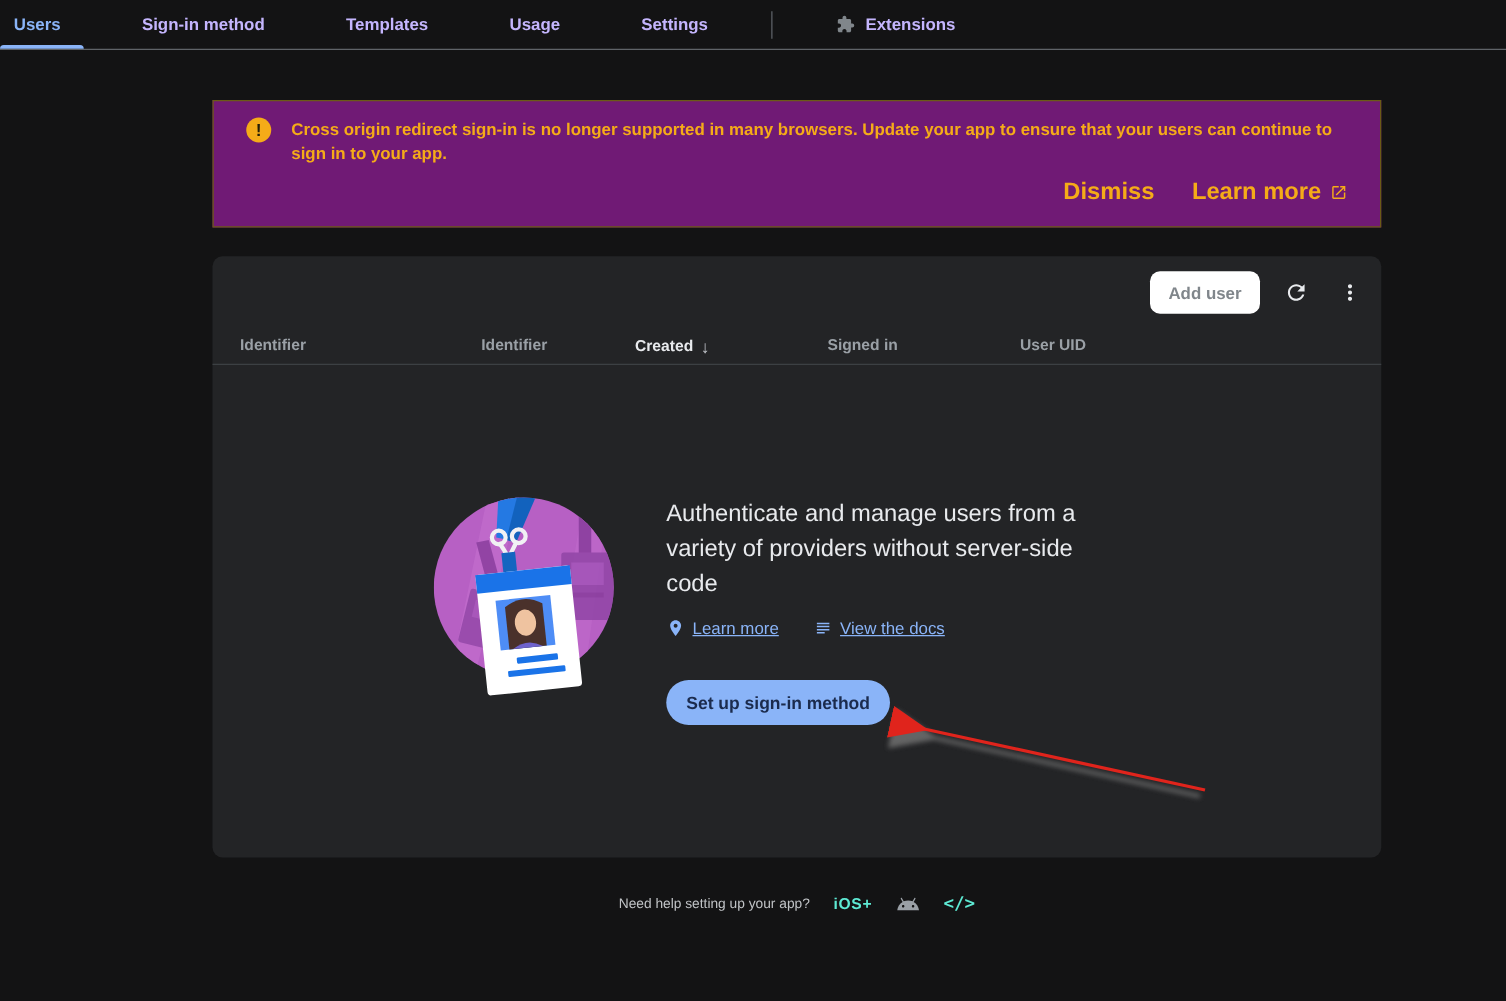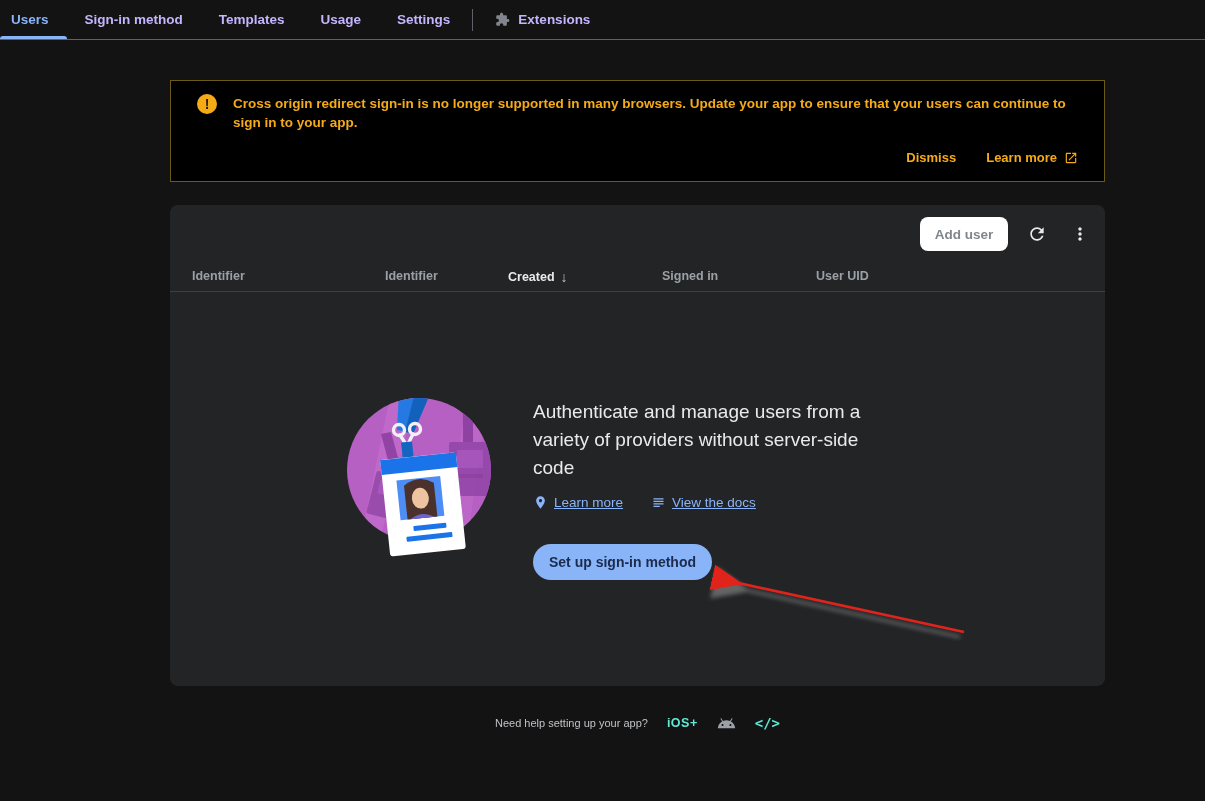--- a/index.html
+++ b/index.html
@@ -9,60 +9,60 @@
     font-family:"Liberation Sans", sans-serif;
     color:#e8eaed;
     position:relative;
     overflow:hidden;
   }
 
   
   .topbar {
     position:absolute; left:0; top:0; width:1205px; height:40px;
     border-bottom:1px solid #5f6368;
-    display:flex; align-items:stretch;
+    display:flex; align-items:stretch;gap:29px;
   }
   .tab {
     position:relative; display:flex; align-items:center;
     padding:0 18px; font-size:13.5px; font-weight:600; color:#c4b5fd;
     cursor:pointer; white-space:nowrap;
   }
   .tab:first-child { padding-left:11px; }
   .tab.active { color:#8ab4f8; }
   .tab.active .tab-underline {
     position:absolute; left:0; right:0; bottom:0; height:3px;
     background:#8ab4f8; border-radius:3px 3px 0 0;
   }
   .tab-divider { width:1px; height:22px; background:#5f6368; align-self:center; margin:0 4px; }
   .ext-icon { width:15px; height:15px; margin-right:8px; fill:#80868b; }
 
   
   .banner {
     position:absolute; left:170px; top:80px; width:935px; height:102px;
-    background:#000000; border:1px solid #6b5a16;
+    background:#701a75; border:1px solid #6b5a16;
   }
   .warn-icon {
     position:absolute; left:26px; top:13px; width:20px; height:20px;
     background:#f5ab18; border-radius:50%;
   }
   .warn-icon::after {
     content:"!"; position:absolute; left:0; right:0; top:0; bottom:0;
     display:flex; align-items:center; justify-content:center;
     color:#241d07; font-weight:700; font-size:14px;
   }
   .banner-message {
     position:absolute; left:62px; top:13px; right:28px;
     color:#f5ab18; font-size:13.5px; font-weight:700; line-height:19px;
   }
   .banner-actions {
     position:absolute; right:26px; bottom:16px;
     display:flex; align-items:center; gap:30px;
   }
   .banner-btn {
-    color:#f5ab18; font-size:13px; font-weight:700; cursor:pointer;
+    color:#f5ab18; font-size:19px; font-weight:700; cursor:pointer;
     display:flex; align-items:center; gap:4px;
   }
   .openinnew-icon { width:14px; height:14px; fill:#f5ab18; margin-left:3px; }
 
   
   .card {
     position:absolute; left:170px; top:205px; width:935px; height:481px;
     background:#232426; border-radius:8px;
   }
   .add-user-btn {

